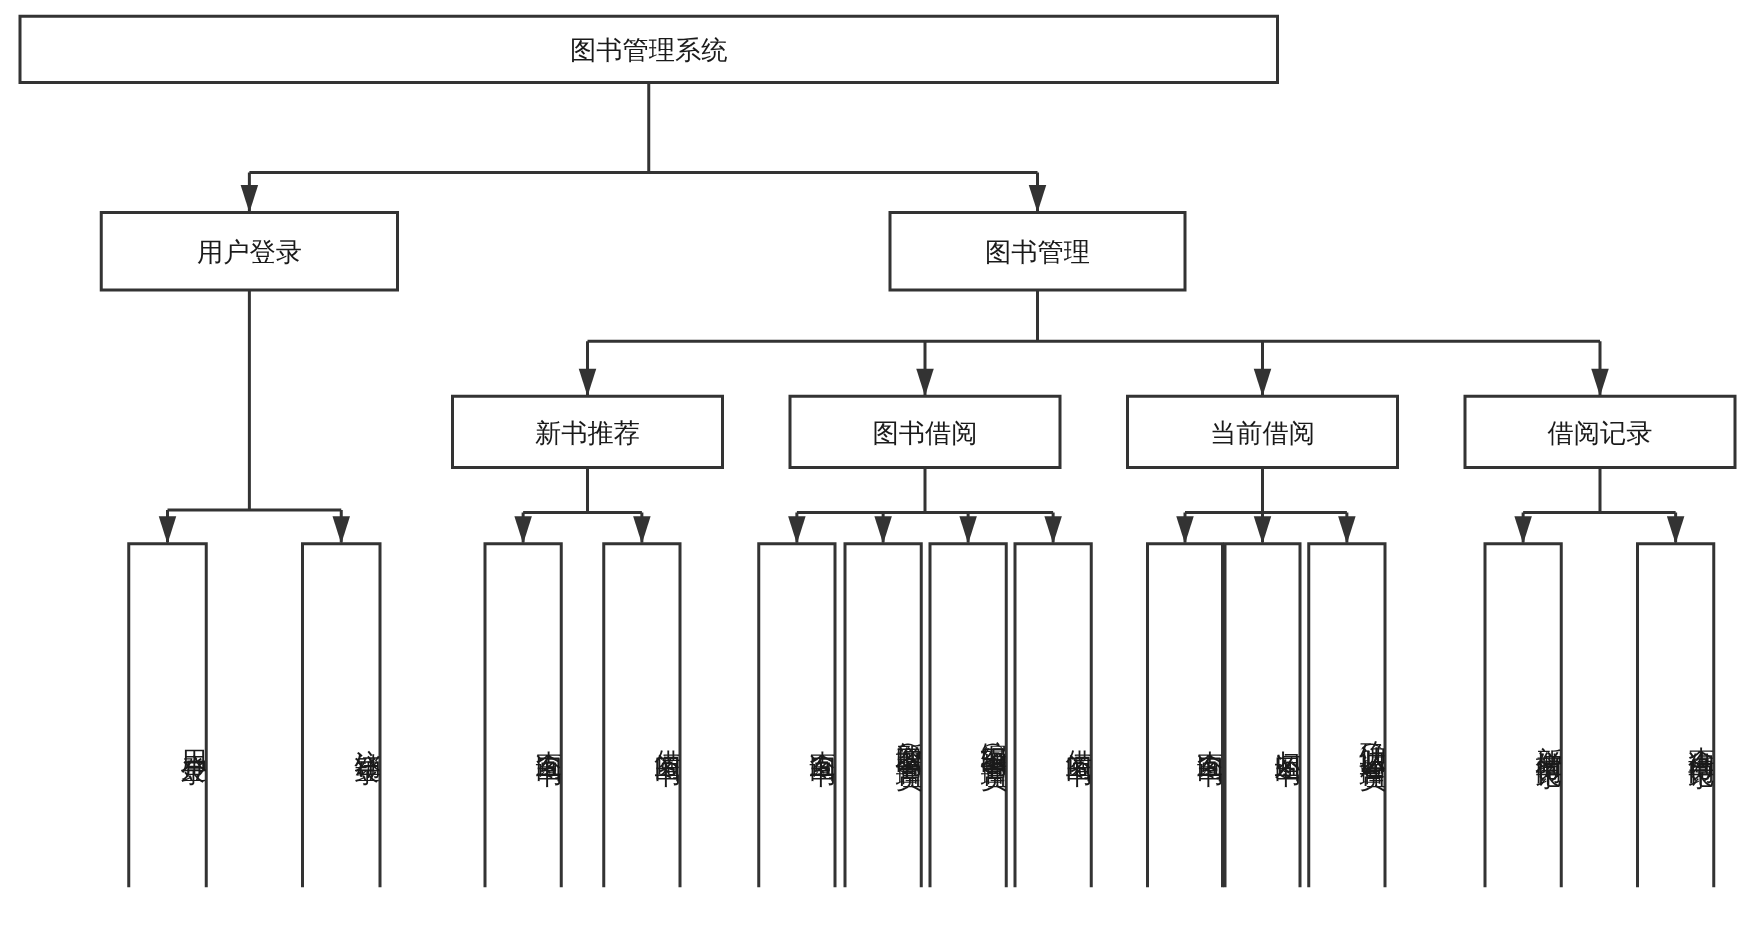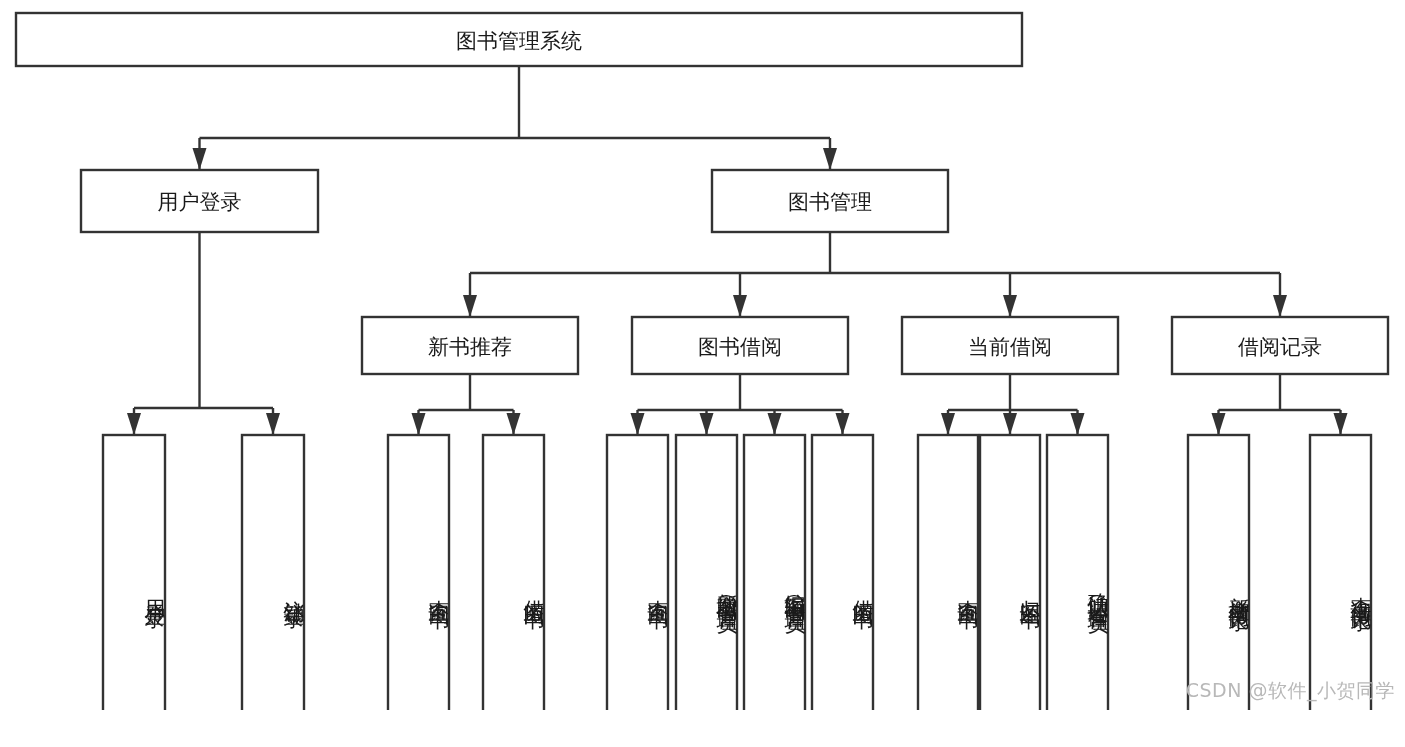--- a/index.html
+++ b/index.html
@@ -175,14 +175,13 @@
       <div class="node-label-v" style="left: 676px; top: 449px; width: 61px; height: 280px;">新增图书（管理员）</div>
       <div class="node-label-v" style="left: 744px; top: 449px; width: 61px; height: 280px;">编辑图书（管理员）</div>
       <div class="node-label-v" style="left: 812px; top: 449px; width: 61px; height: 280px;">借阅图书</div>
       <div class="node-label-v" style="left: 918px; top: 449px; width: 60px; height: 280px;">查询图书</div>
       <div class="node-label-v" style="left: 980px; top: 449px; width: 60px; height: 280px;">归还图书</div>
       <div class="node-label-v" style="left: 1047px; top: 449px; width: 61px; height: 280px;">确认归还（管理员）</div>
       <div class="node-label-v" style="left: 1188px; top: 449px; width: 61px; height: 280px;">新增借阅记录</div>
       <div class="node-label-v" style="left: 1310px; top: 449px; width: 61px; height: 280px;">查询借阅记录</div>
     </div>
 
-  <div class="watermark">CSDN @软件_小贺同学</div>
 </div>
 
 </body></html>

